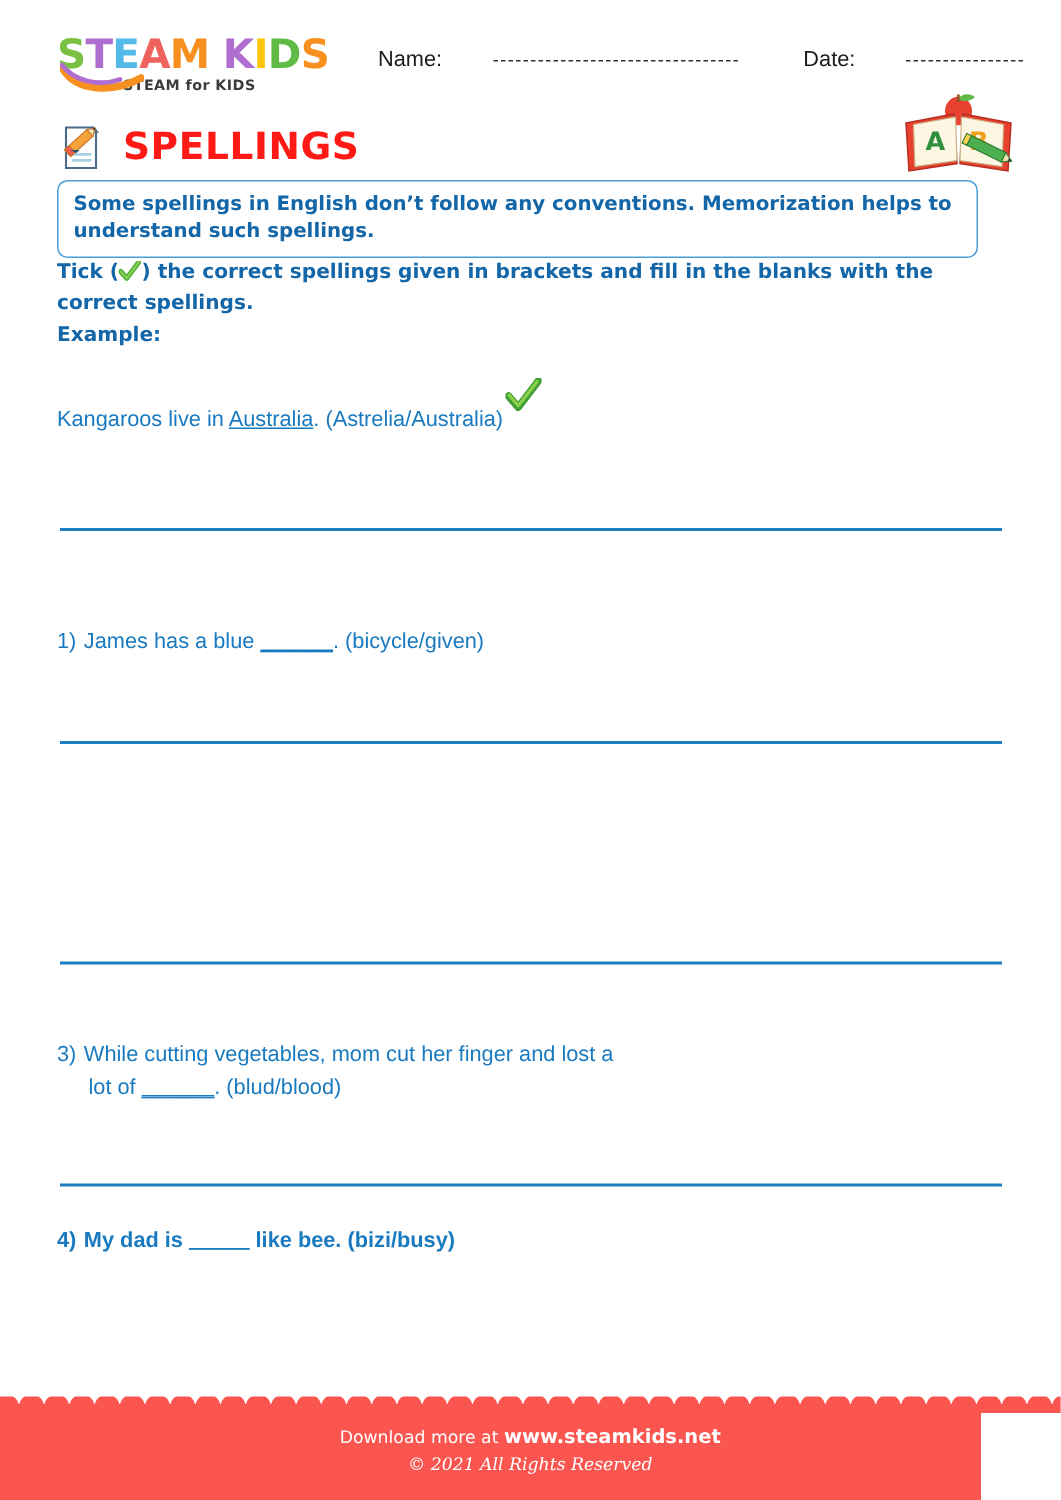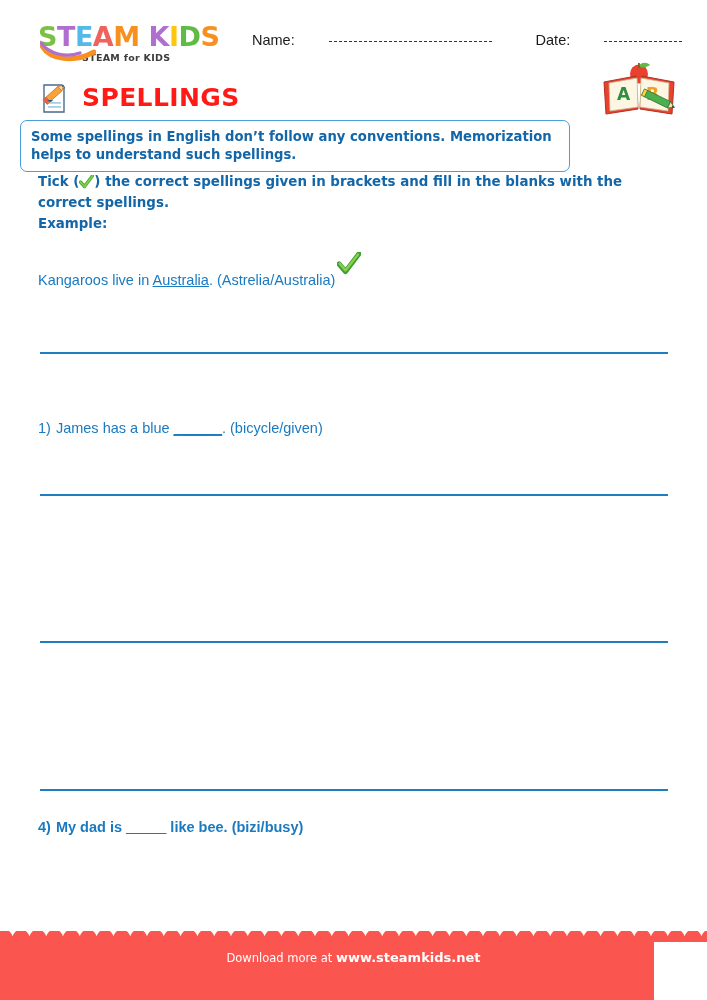--- a/index.html
+++ b/index.html
@@ -115,23 +115,23 @@
     position: absolute;
     left: 600px;
     top: -18px;
     width: 78px;
     height: 58px;
   }
 
   
   .instr-box {
     position: absolute;
-    left: 20px;
+    left: 38px;
     top: 120px;
-    width: 550px;
+    width: 614px;
     box-sizing: border-box;
     border: 1.3px solid #4a9fd8;
     border-radius: 7px;
     padding: 7px 10px 8px 10px;
     color: #1366a8;
     font-family: "DejaVu Sans", sans-serif;
     font-weight: bold;
     font-size: 13.2px;
     line-height: 17.5px;
   }
@@ -322,20 +322,24 @@
 
   <div class="q" style="top:417px;">
     <span class="num">1)</span><span>James has a blue </span><span class="blank">______</span><span>. (bicycle/given)</span>
   </div>
 
   <div class="rule" style="top:494px;"></div>
 
 
   <div class="rule" style="top:641px;"></div>
 
+  <div class="q" style="top:692px;">
+    <span class="num">3)</span><span>While cutting vegetables, mom cut her finger and lost a</span>
+    <span class="l2"><span>lot of </span><span class="blank">______</span><span>. (blud/blood)</span></span>
+  </div>
 
   <div class="rule" style="top:789px;"></div>
 
   <div class="q" style="top:816px;font-weight:bold;">
     <span class="num">4)</span><span>My dad is </span><span class="blank">_____</span><span> like bee. (bizi/busy)</span>
   </div>
 
   <div class="footer">
     <svg class="scallop" viewBox="0 0 707 11" preserveAspectRatio="none">
       <g fill="#fb5550">
@@ -383,16 +387,17 @@
           <circle cx="642.6" cy="7" r="8.4"></circle>
           <circle cx="659.4000000000001" cy="7" r="8.4"></circle>
           <circle cx="676.2" cy="7" r="8.4"></circle>
           <circle cx="693.0000000000001" cy="7" r="8.4"></circle>
           <circle cx="709.8000000000001" cy="7" r="8.4"></circle>
           <circle cx="726.6" cy="7" r="8.4"></circle>
         </g>
     </svg>
     <div class="footer-inner">
       <div class="f-line1"><span>Download more at </span><span class="site">www.steamkids.net</span></div>
+      <div class="f-line2">© 2021 All Rights Reserved</div>
     </div>
   </div>
 
 </div>
 
 </body></html>

